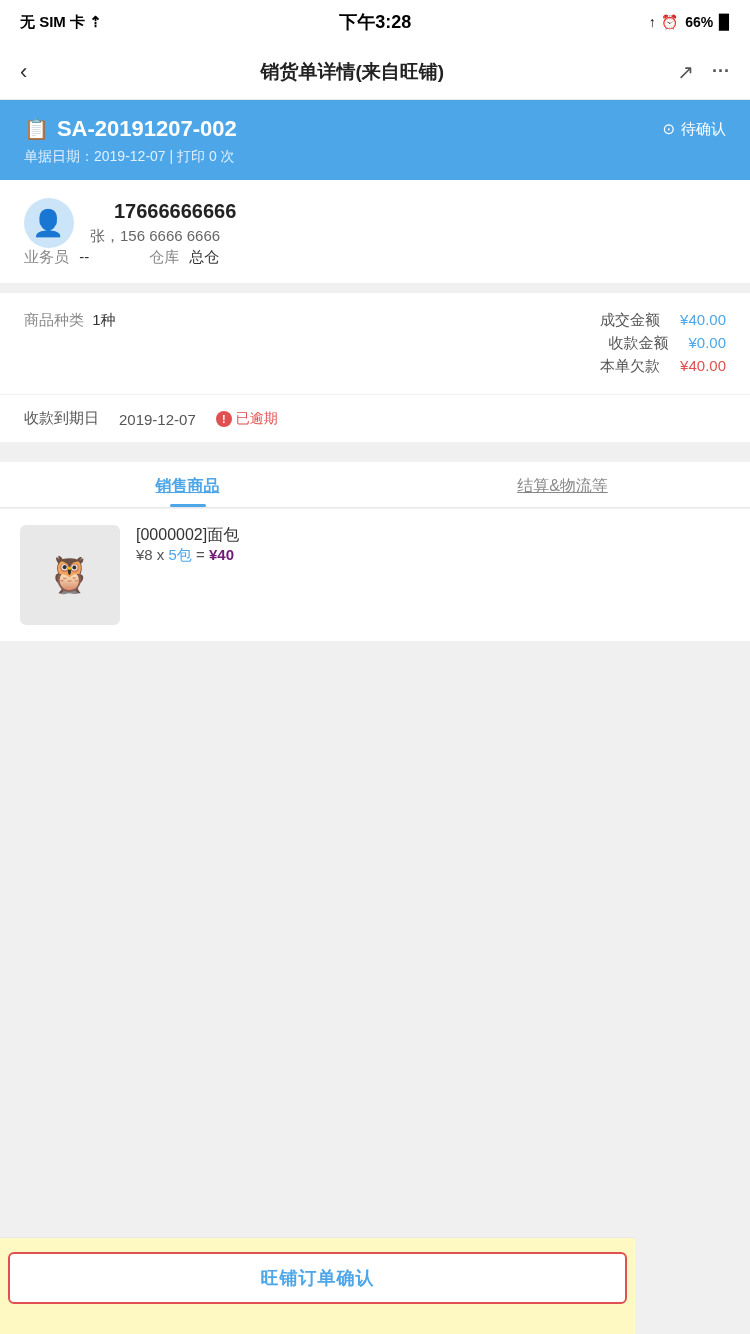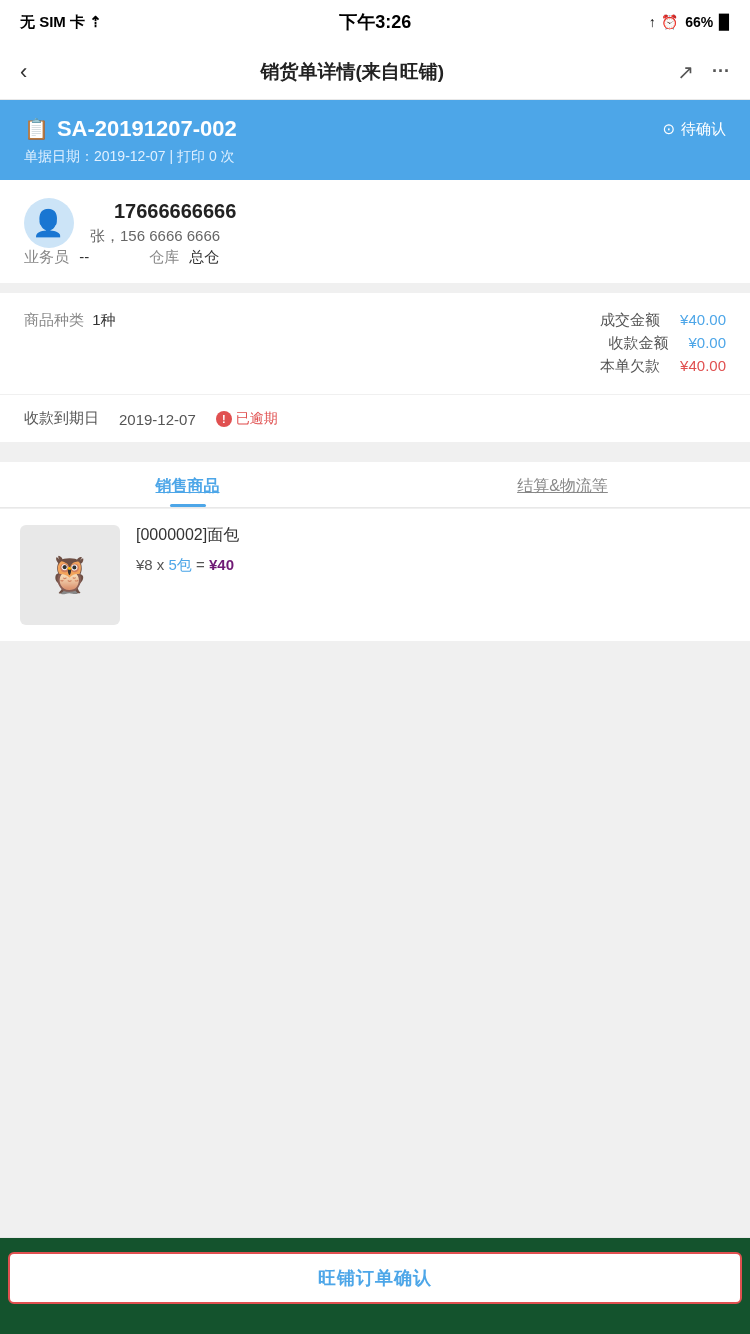--- a/index.html
+++ b/index.html
@@ -253,43 +253,42 @@
     }
     .product-image-icon {
       font-size: 36px;
       color: #bbb;
     }
     .product-info { flex: 1; }
     .product-name {
       font-size: 16px;
       color: #333;
       font-weight: 500;
-      margin-bottom: 10px;
     }
     .product-price {
       font-size: 15px;
       color: #555;
     }
     .price-blue { color: #701a75; font-weight: 600; }
     .price-qty { color: #4da6e8; }
 
     
     .empty-area {
       background: #f0f0f0;
       flex: 1;
       min-height: 280px;
     }
 
     
     .bottom-bar {
       position: fixed;
       bottom: 0;
       left: 0;
-      width: 750px;
-      background: #14532d;
+      width: 635px;
+      background: #fef9c3;
       padding: 14px 8px 30px;
       border-top: 1px solid #e8e8e8;
     }
     .confirm-btn {
       width: 100%;
       height: 52px;
       border: 2px solid #e05050;
       border-radius: 6px;
       background: #fff;
       color: #4da6e8;
@@ -299,21 +298,21 @@
       letter-spacing: 1px;
     }
   </style>
 </head>
 <body>
 
 <div class="status-bar">
   <div class="status-left">
     <span>无 SIM 卡 ⇡</span>
   </div>
-  <div class="status-center">下午3:26</div>
+  <div class="status-center">下午3:28</div>
   <div class="status-right">
     <span>↑</span>
     <span>⏰</span>
     <span>66%</span>
     <span>▉</span>
   </div>
 </div>
 
 <div class="nav-bar">
   <span class="nav-back">‹</span>

